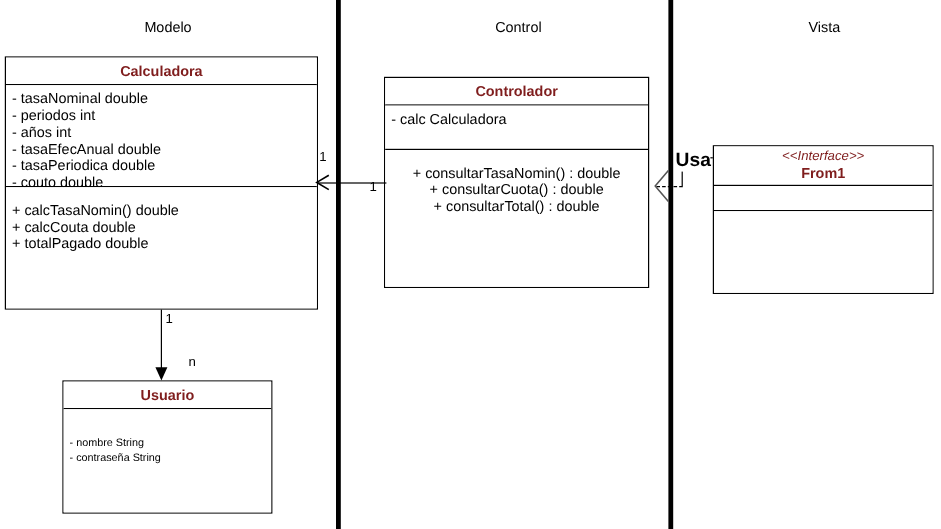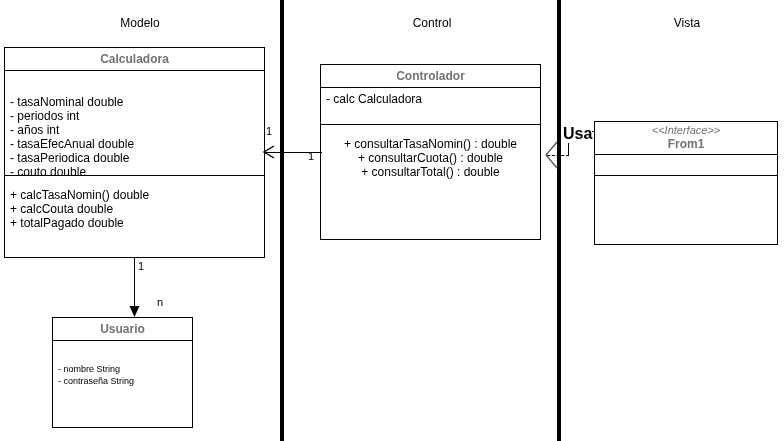--- a/index.html
+++ b/index.html
@@ -42,21 +42,21 @@
     border: 1px solid #000000;
     background: #ffffff;
     display: flex;
     flex-direction: column;
   }
   .uml-title {
     box-sizing: border-box;
     text-align: center;
     font-weight: bold;
     font-size: 12px;
-    color: #737373;
+    color: #7f1d1d;
     border-bottom: 1px solid #000000;
     padding: 4px 0 4px 0;
     line-height: 14px;
     background: #ffffff;
   }
   .uml-stereotype {
     display: block;
     font-style: italic;
     font-weight: normal;
     font-size: 11px;
@@ -127,36 +127,36 @@
 
   <div class="lane-title" style="left:90px; top:16px; width:100px;">Modelo</div>
   <div class="lane-title" style="left:382px; top:16px; width:100px;">Control</div>
   <div class="lane-title" style="left:637px; top:16px; width:100px;">Vista</div>
 
   <div class="lane-divider" style="left:280px;"></div>
   <div class="lane-divider" style="left:557px;"></div>
 
   <div class="uml-class" style="left:4px; top:47px; width:261px; height:211px;">
     <div class="uml-title">Calculadora</div>
-    <div class="uml-compartment bordered" style="height:85px;margin-top:20px;">
+    <div class="uml-compartment bordered" style="height:85px;">
       <div class="member">- tasaNominal double</div>
       <div class="member">- periodos int</div>
       <div class="member">- años int</div>
       <div class="member">- tasaEfecAnual double</div>
       <div class="member">- tasaPeriodica double</div>
       <div class="member">- couto double</div>
     </div>
     <div class="uml-compartment pad-top" style="flex:1;">
       <div class="member">+ calcTasaNomin() double</div>
       <div class="member">+ calcCouta double</div>
       <div class="member">+ totalPagado double</div>
     </div>
   </div>
 
-  <div class="uml-class small-members" style="left:52px; top:317px; width:141px; height:111px;">
+  <div class="uml-class small-members" style="left:52px; top:317px; width:175px; height:111px;">
     <div class="uml-title">Usuario</div>
     <div class="uml-compartment" style="flex:1; padding-top:22px;">
       <div class="member">- nombre String</div>
       <div class="member">- contraseña String</div>
     </div>
   </div>
 
   <div class="uml-class" style="left:320px; top:64px; width:221px; height:176px;">
     <div class="uml-title">Controlador</div>
     <div class="uml-compartment bordered" style="height:37px;">

